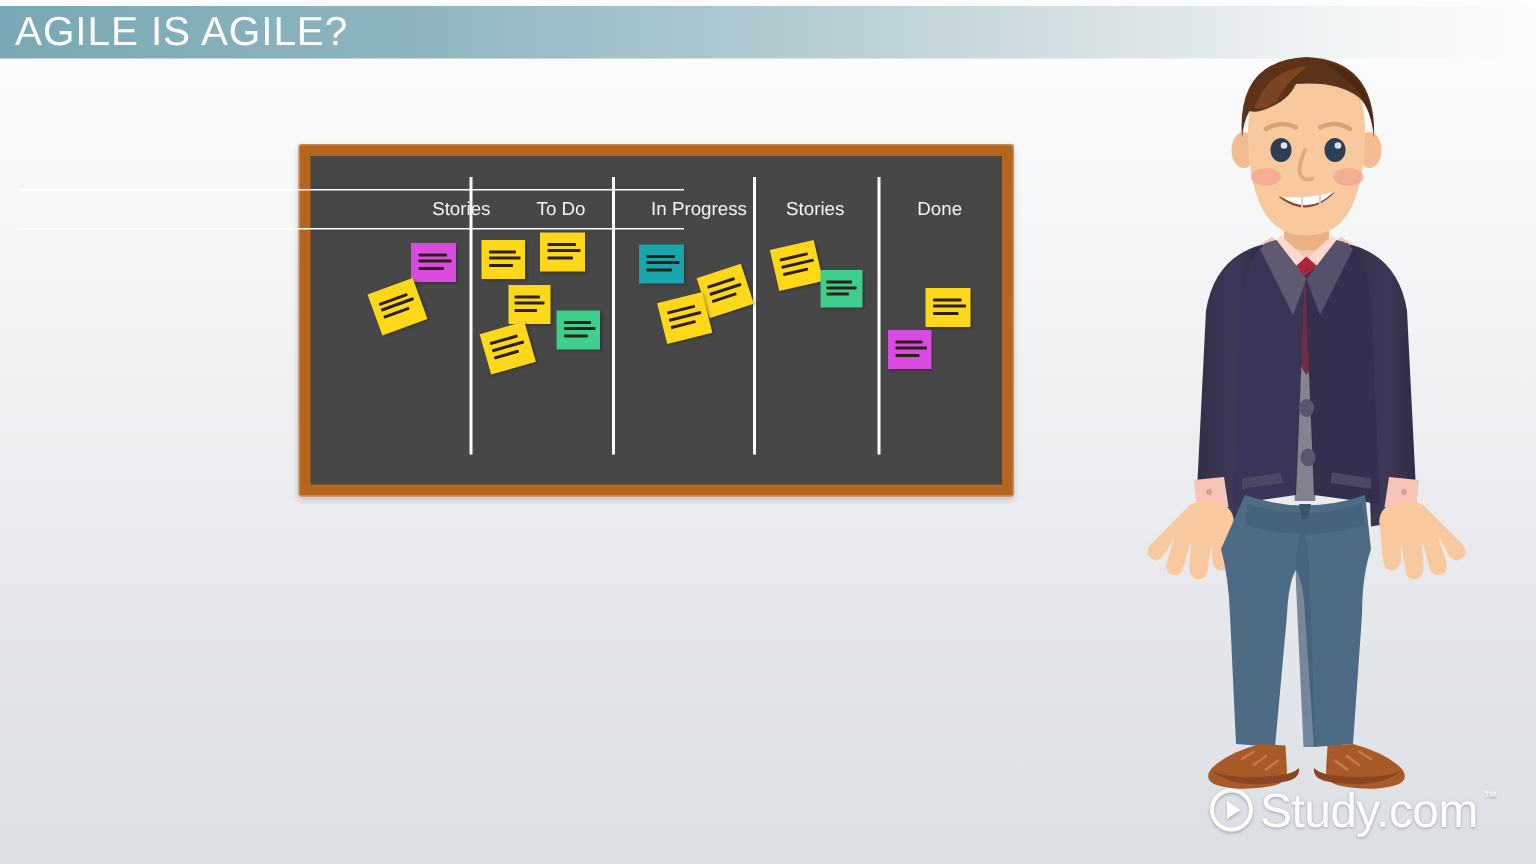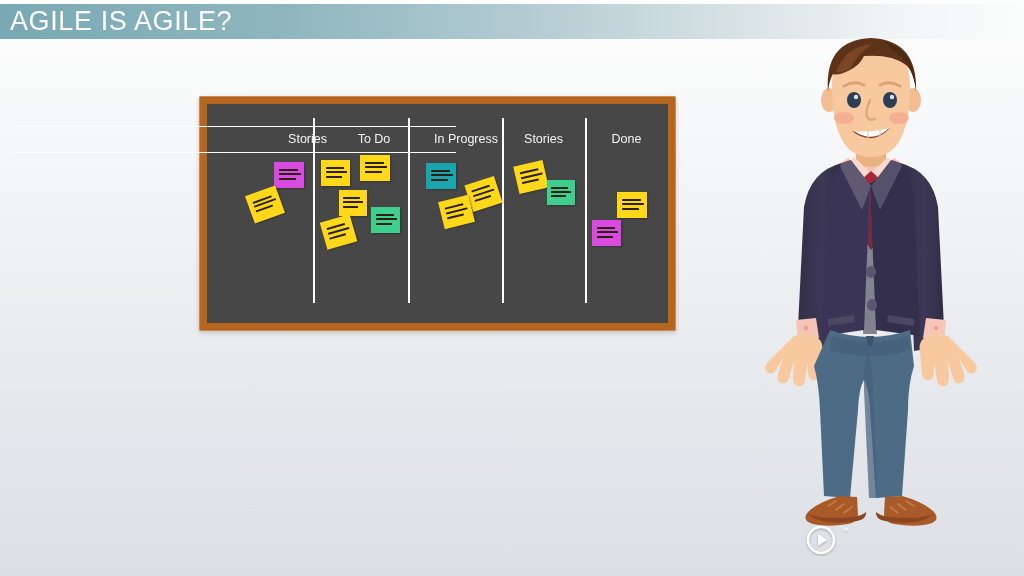--- a/index.html
+++ b/index.html
@@ -265,14 +265,15 @@
         <path d="M142 483 l-8 -6"></path>
   </g>
 </svg>
 </div>
 
 <div id="watermark">
   <svg width="30" height="30" viewBox="0 0 30 30" style="filter:drop-shadow(0 1px 1px rgba(120,125,132,.6))">
     <circle cx="15" cy="15" r="13" fill="none" stroke="#ffffff" stroke-width="2.6"></circle>
     <path d="M12 9 L21 15 L12 21 Z" fill="#ffffff"></path>
   </svg>
+  <span id="watermark-text">Study.com</span>
   <span id="watermark-tm">™</span>
 </div>
 
 </body></html>

